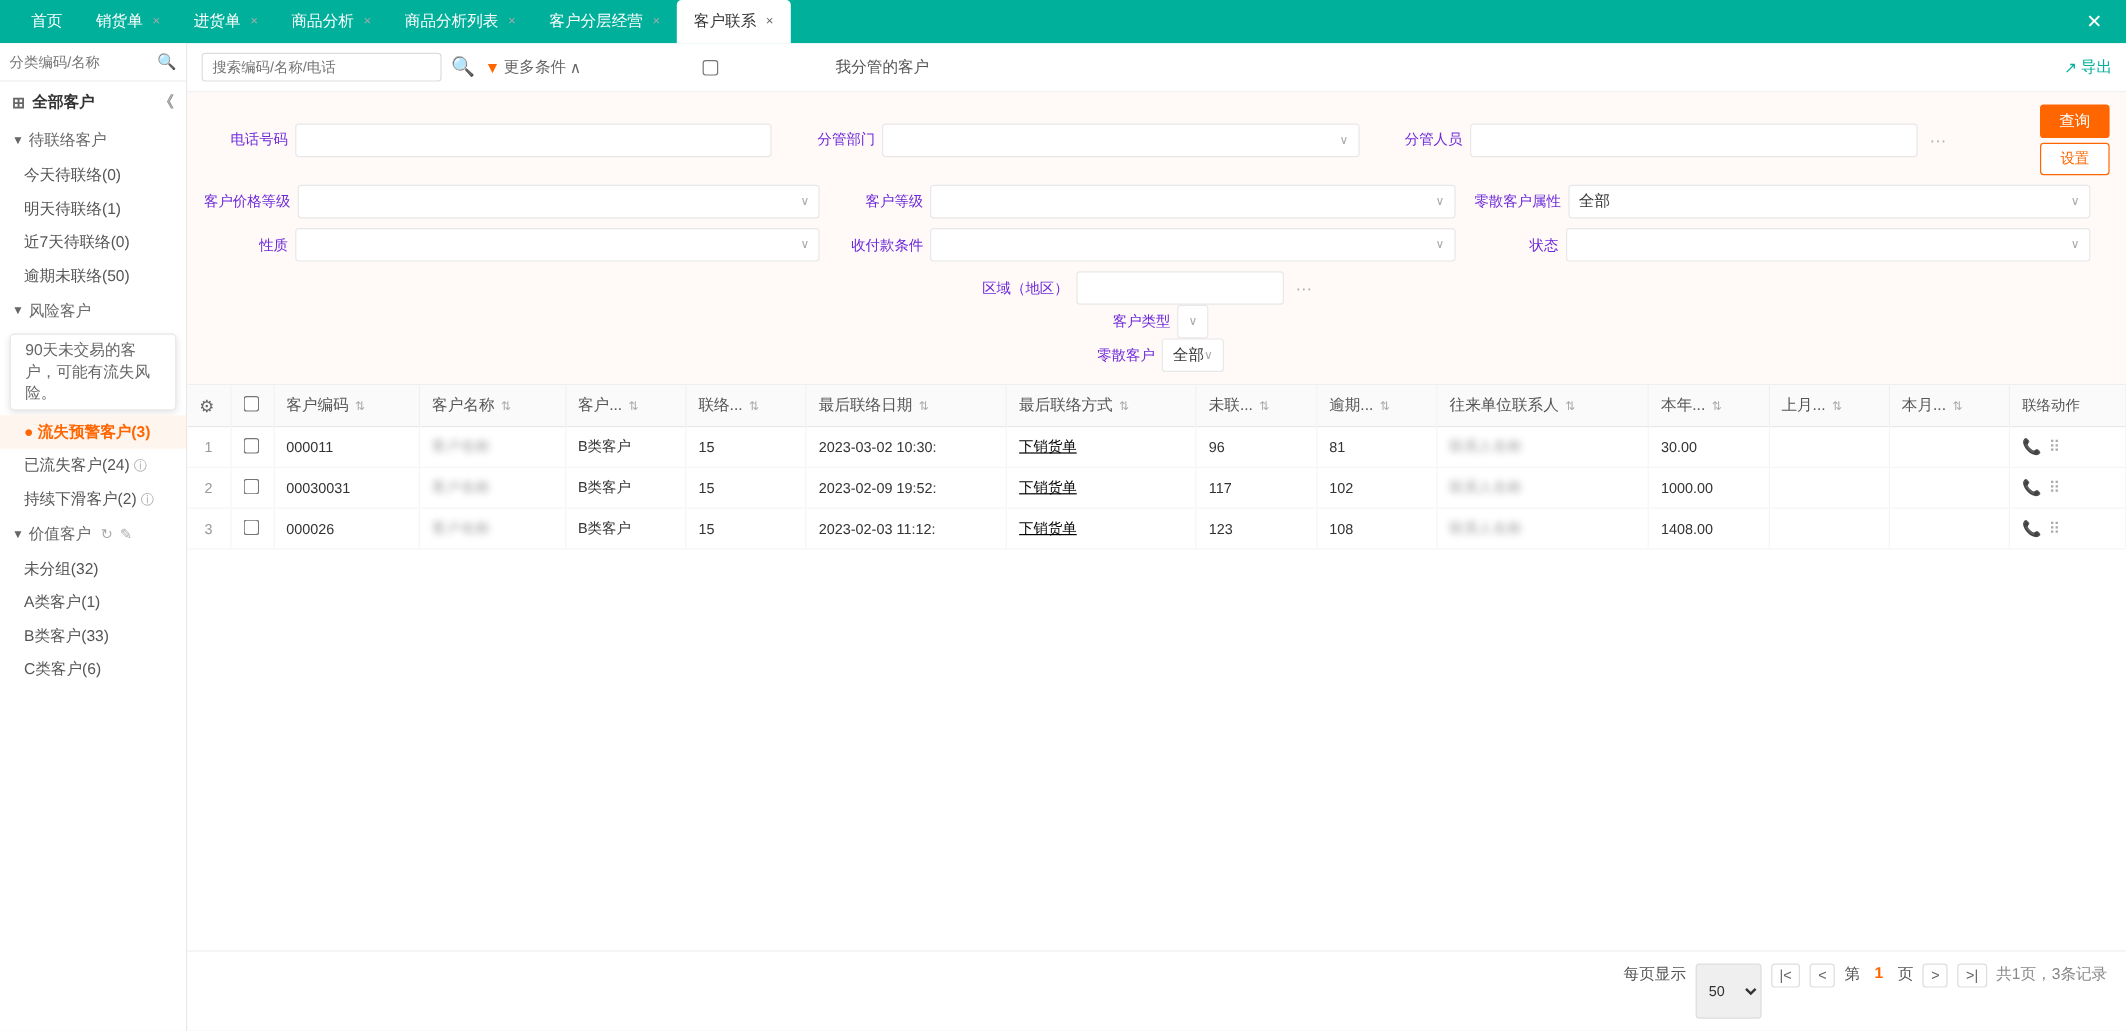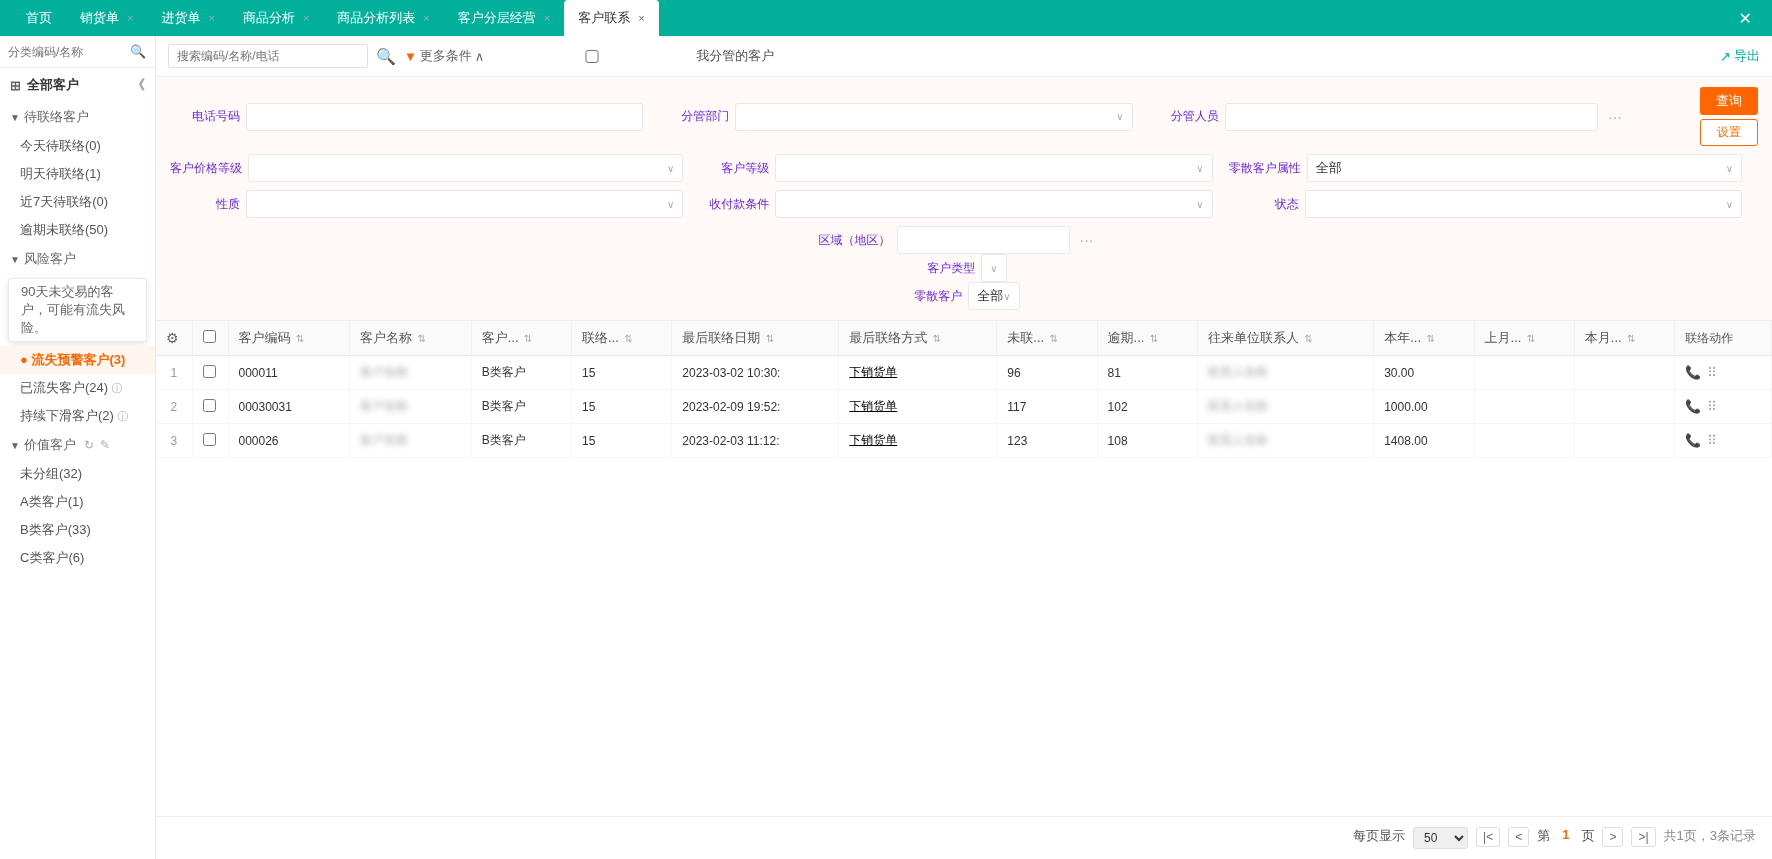--- a/index.html
+++ b/index.html
@@ -170,21 +170,21 @@
     .gear-icon { color: #666; font-size: 14px; cursor: pointer; }
     .action-icons { display: flex; gap: 6px; color: #aaa; cursor: pointer; }
 
     
     .pagination {
       display: flex; align-items: flex-start; justify-content: flex-end;
       padding: 10px 16px; background: white; border-top: 1px solid #eee;
       gap: 8px; font-size: 12px; color: #555;
     }
     .pagination select {
-      border: 1px solid #ddd; border-radius: 3px; padding: 2px 6px;
+      border: 1px solid #ddd; border-radius: 3px; padding: 14px 6px;
       font-size: 12px; color: #333;
     }
     .pagination .page-btn {
       border: 1px solid #ddd; border-radius: 3px; padding: 2px 6px;
       cursor: pointer; color: #666; background: white;
       font-size: 12px; display: flex; align-items: center; justify-content: center;
     }
     .pagination .page-num {
       color: #ff6600; font-weight: bold; padding: 0 4px;
     }

